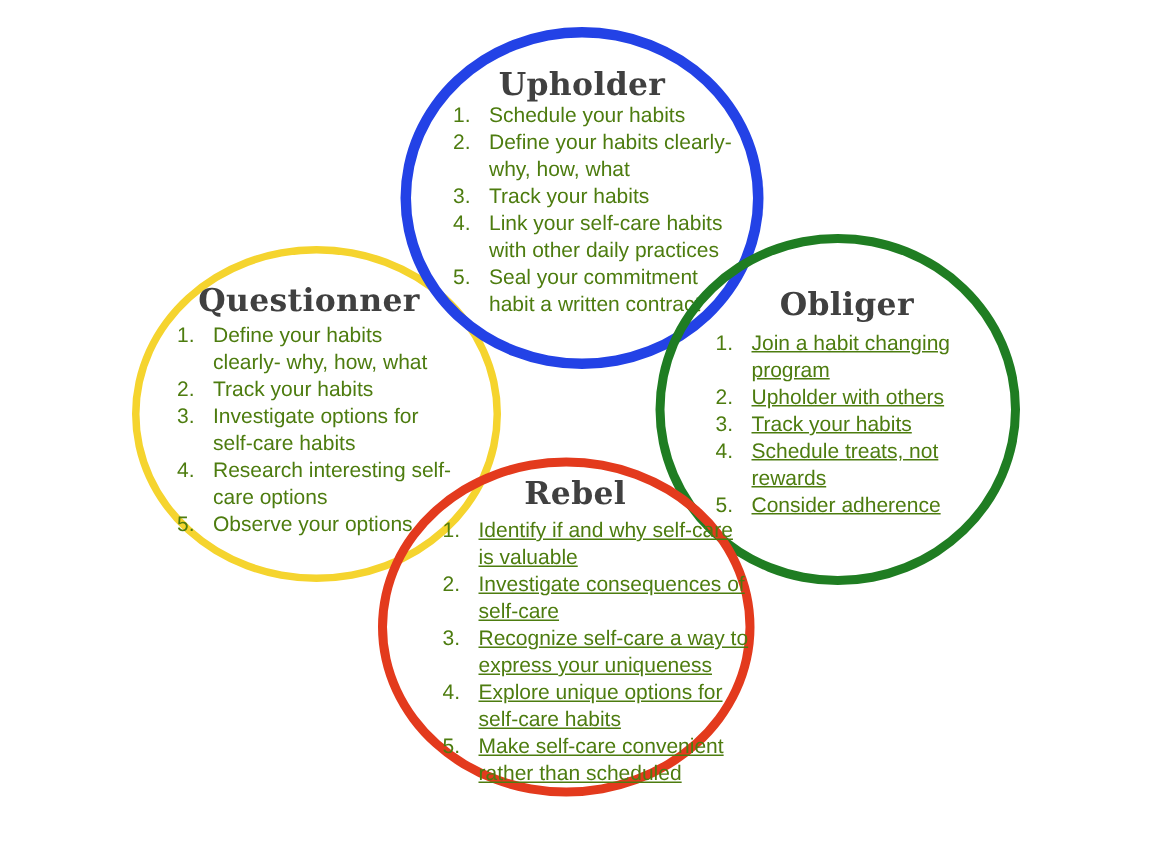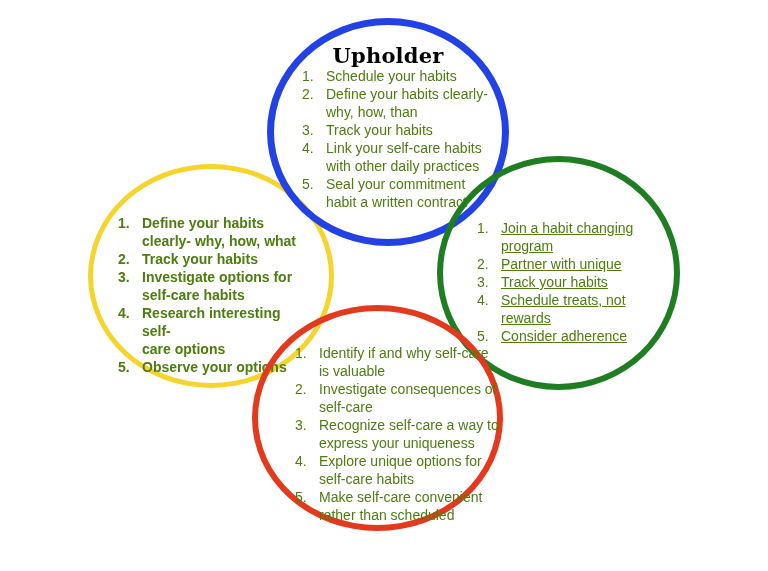--- a/index.html
+++ b/index.html
@@ -24,21 +24,21 @@
   }
   .circle-title {
     position: absolute;
     left: 0;
     right: 0;
     margin: 0;
     text-align: center;
     font-family: "DejaVu Serif", serif;
     font-weight: 700;
     font-size: 21px;
-    color: #000000;
+    color: #404040;
     letter-spacing: 0.2px;
   }
   .circle-list {
     position: absolute;
     margin: 0;
     padding: 0;
     list-style: none;
     counter-reset: num;
     color: #4d7c0f;
     font-size: 14px;
@@ -59,76 +59,79 @@
   }
 
   
   .circle-upholder { left: 267px; top: 18px; width: 242px; height: 228px; border-width: 7px; }
   .circle-upholder .circle-title { top: 18px; }
   .circle-upholder .circle-list { left: 28px; top: 42px; width: 198px; }
 
   
   .circle-questionner { left: 88px; top: 164px; width: 246px; height: 224px; border-width: 5px; }
   .circle-questionner .circle-title { top: 18px; margin-right: 10px; }
-  .circle-questionner .circle-list { left: 25px; top: 45px; width: 190px; font-weight: bold; }
+  .circle-questionner .circle-list { left: 25px; top: 45px; width: 190px; }
 
   
   .circle-obliger { left: 437px; top: 156px; width: 243px; height: 234px; border-width: 6px; }
   .circle-obliger .circle-title { top: 28px; margin-left: 12px; }
   .circle-obliger .circle-list { left: 34px; top: 57px; width: 200px; text-decoration: underline; }
 
   
   .circle-rebel { left: 252px; top: 305px; width: 251px; height: 226px; border-width: 6px; }
   .circle-rebel .circle-title { top: 5px; margin-left: 12px; }
-  .circle-rebel .circle-list { left: 37px; top: 33px; width: 205px; }
+  .circle-rebel .circle-list { left: 37px; top: 33px; width: 205px; text-decoration: underline; }
 </style>
 </head>
 <body>
 
 <div class="canvas">
 
   <div class="circle circle-questionner" style="border-color: rgb(245, 212, 46);">
+    <h2 class="circle-title">Questionner</h2>
     <ol class="circle-list">
       <li>Define your habits
 clearly- why, how, what</li>
       <li>Track your habits</li>
       <li>Investigate options for
 self-care habits</li>
       <li>Research interesting self-
 care options</li>
       <li>Observe your options</li>
     </ol>
   </div>
 
   <div class="circle circle-upholder" style="border-color: rgb(35, 66, 230);">
     <h2 class="circle-title">Upholder</h2>
     <ol class="circle-list">
       <li>Schedule your habits</li>
       <li>Define your habits clearly-
-why, how, than</li>
+why, how, what</li>
       <li>Track your habits</li>
       <li>Link your self-care habits
 with other daily practices</li>
       <li>Seal your commitment
 habit a written contract</li>
     </ol>
   </div>
 
   <div class="circle circle-obliger" style="border-color: rgb(31, 125, 34);">
+    <h2 class="circle-title">Obliger</h2>
     <ol class="circle-list">
       <li>Join a habit changing
 program</li>
-      <li>Partner with unique</li>
+      <li>Upholder with others</li>
       <li>Track your habits</li>
       <li>Schedule treats, not rewards</li>
       <li>Consider adherence</li>
     </ol>
   </div>
 
   <div class="circle circle-rebel" style="border-color: rgb(227, 58, 29);">
+    <h2 class="circle-title">Rebel</h2>
     <ol class="circle-list">
       <li>Identify if and why self-care
 is valuable</li>
       <li>Investigate consequences of
 self-care</li>
       <li>Recognize self-care a way to
 express your uniqueness</li>
       <li>Explore unique options for
 self-care habits</li>
       <li>Make self-care convenient

